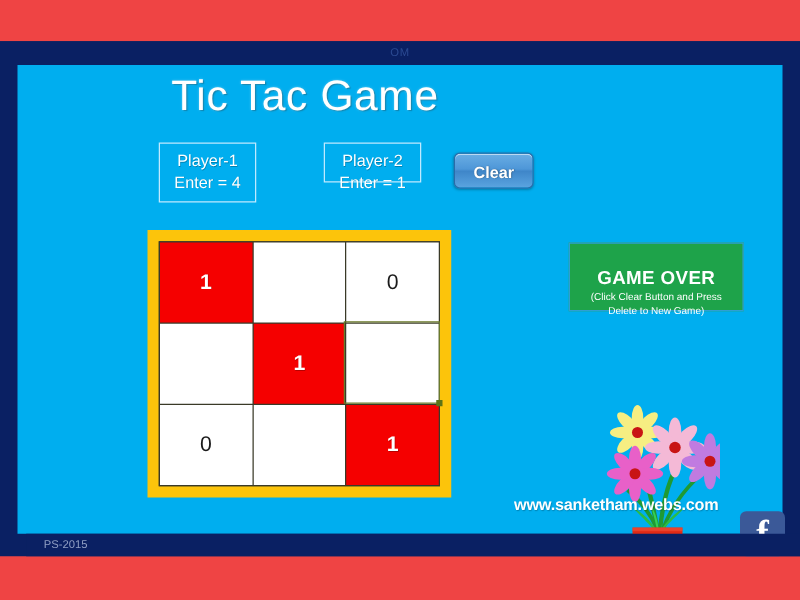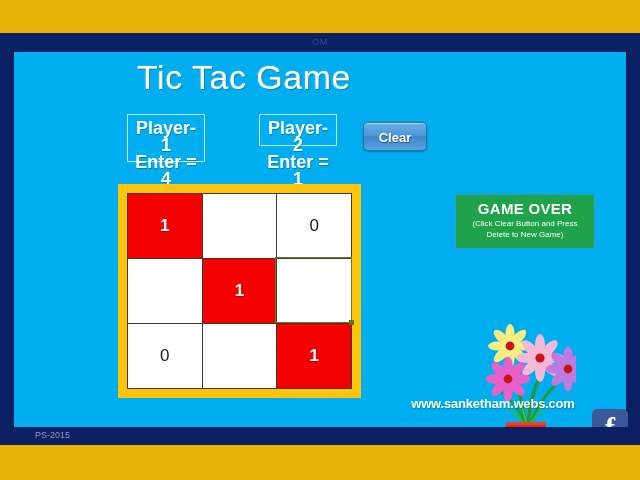--- a/index.html
+++ b/index.html
@@ -12,21 +12,21 @@
     height: 480px;
     overflow: hidden;
     font-family: "Liberation Sans", sans-serif;
   }
 
   
   #screen {
     position: relative;
     width: 640px;
     height: 480px;
-    background: #eab308;
+    background: #ef4444;
   }
 
   
   #window-frame {
     position: absolute;
     left: 0px;
     top: 33px;
     width: 640px;
     height: 412px;
     background: #0a2063;
@@ -72,22 +72,22 @@
     text-shadow: 1px 1px 1px rgba(0,0,0,0.28), 0 0 2px rgba(255,255,255,0.4);
     letter-spacing: 0.5px;
     white-space: nowrap;
   }
 
   
   .player-box {
     position: absolute;
     border: 1px solid #bfe9ff;
     color: #ffffff;
-    font-size: 18px;
-    font-weight: bold;
+    font-size: 13px;
+    font-weight: normal;
     text-align: center;
     line-height: 17px;
     padding: 5px 6px;
     text-shadow: 0.5px 0.5px 0.5px rgba(0,0,0,0.25);
     box-sizing: border-box;
   }
   #player-1-box { left: 113px; top: 62px; width: 78px; height: 48px; }
   #player-2-box { left: 245px; top: 62px; width: 78px; height: 32px; }
   .player-box .pname { display: block; }
   .player-box .pkey  { display: block; }
@@ -177,21 +177,21 @@
   #game-over-panel {
     position: absolute;
     left: 441px;
     top: 142px;
     width: 140px;
     height: 55px;
     background: #1EA34A;
     border: 1px solid #2f9fd4;
     text-align: center;
     box-sizing: border-box;
-    padding-top: 5px;
+    padding-top: 19px;
   }
   #game-over-title {
     color: #ffffff;
     font-size: 15px;
     font-weight: bold;
     letter-spacing: 0.3px;
     line-height: 17px;
   }
   #game-over-sub {
     color: #ffffff;

